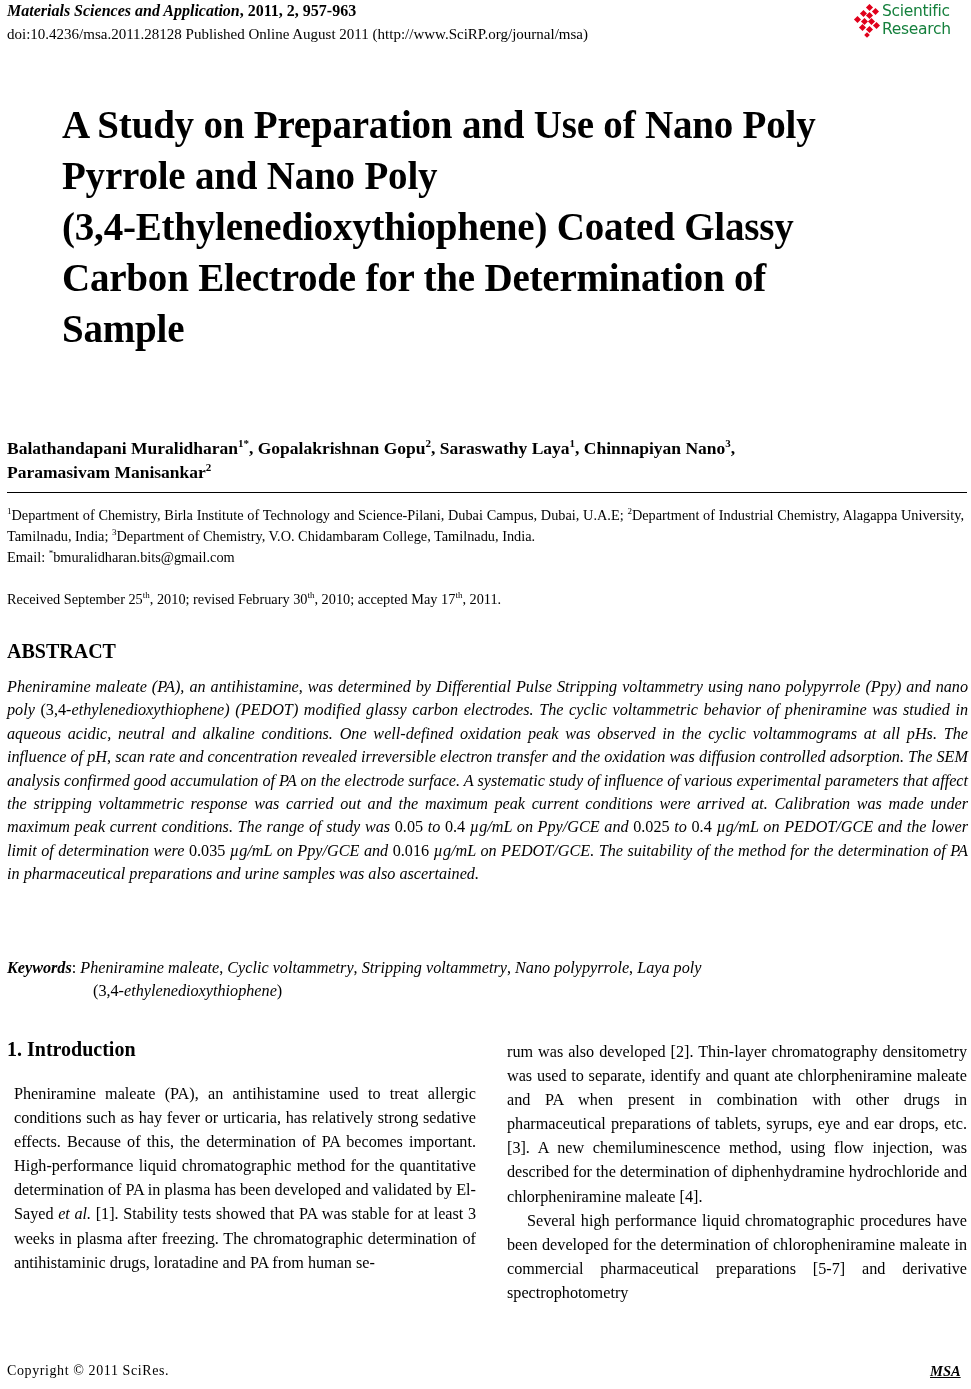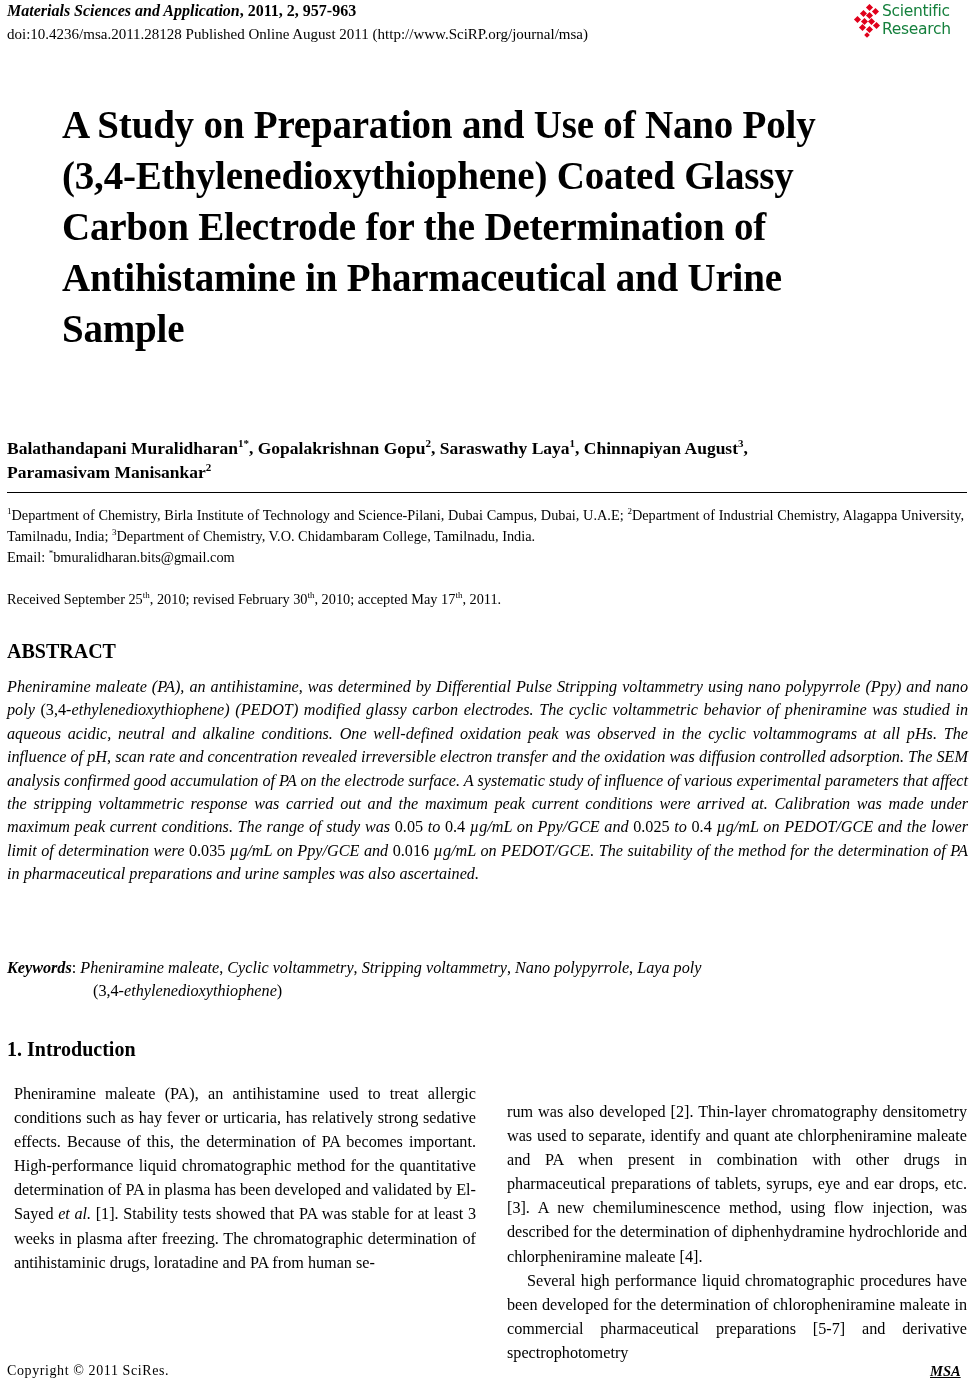--- a/index.html
+++ b/index.html
@@ -24,21 +24,21 @@
   .received { left: 7px; top: 589px; font-size: 14.3px; line-height: 21px; white-space: nowrap; }
   .received sup { font-size: 9px; vertical-align: super; line-height: 0; margin-top: 40px; }
   .abstract-head { left: 7px; top: 638px; font-size: 20px; font-weight: bold; line-height: 26px; }
   .abstract { left: 7px; top: 676px; width: 961px; font-size: 16.2px; line-height: 23.4px; text-align: justify; font-style: italic; }
   .abstract .up { font-style: normal; }
   .keywords { left: 7px; top: 957px; width: 960px; font-size: 16.2px; line-height: 23px; font-style: italic; }
   .keywords .kw-label { font-weight: bold; }
   .keywords .kw-cont { display: block; padding-left: 86px; }
   .intro-head { left: 7px; top: 1036px; font-size: 20px; font-weight: bold; line-height: 26px; }
   .col-left { left: 5px; top: 1082px; width: 462px; font-size: 16.2px; line-height: 24.1px; text-align: justify; margin-left: 9px; }
-  .col-right { left: 507px; top: 1100px; width: 460px; font-size: 16.2px; line-height: 24.1px; text-align: justify; font-family: Liberation Serif, serif; }
+  .col-right { left: 507px; top: 1040px; width: 460px; font-size: 16.2px; line-height: 24.1px; text-align: justify; font-family: Liberation Serif, serif; }
   .col-right .indent { text-indent: 20px; }
   p { margin: 0; }
   .footer-left { left: 7px; top: 1362px; font-size: 14px; line-height: 18px; letter-spacing: 0.6px; white-space: nowrap; }
   .footer-right { left: 930px; top: 1362px; font-size: 14.5px; line-height: 18px; font-style: italic; font-weight: bold; text-decoration: underline; }
 </style>
 </head>
 <body>
 
 <div class="abs journal-line">
   <i>Materials Sciences and Application</i><b>, 2011, 2, 957-963</b>
@@ -62,28 +62,28 @@
     </g>
   </svg>
   <div class="logo-text">
     <div>Scientific</div>
     <div>Research</div>
   </div>
 </div>
 
 <div class="abs title">
   <div>A Study on Preparation and Use of Nano Poly</div>
+  <div>Pyrrole and Nano Poly</div>
   <div>(3,4-Ethylenedioxythiophene) Coated Glassy</div>
   <div>Carbon Electrode for the Determination of</div>
-  <div>Antihistamine in Pharmaceutical and Urine</div>
   <div>Sample</div>
 </div>
 
 <div class="abs authors">
-  <span>Balathandapani Muralidharan</span><sup>1*</sup><span>, </span><span>Gopalakrishnan Gopu</span><sup>2</sup><span>, </span><span>Saraswathy Laya</span><sup>1</sup><span>, </span><span>Chinnapiyan August</span><sup>3</sup><span>,</span><br><span>Paramasivam Manisankar</span><sup>2</sup>
+  <span>Balathandapani Muralidharan</span><sup>1*</sup><span>, </span><span>Gopalakrishnan Gopu</span><sup>2</sup><span>, </span><span>Saraswathy Laya</span><sup>1</sup><span>, </span><span>Chinnapiyan Nano</span><sup>3</sup><span>,</span><br><span>Paramasivam Manisankar</span><sup>2</sup>
 </div>
 
 <div class="abs rule"></div>
 
 <div class="abs affil">
   <sup>1</sup><span>Department of Chemistry, Birla Institute of Technology and Science-Pilani, Dubai Campus, Dubai, U.A.E; </span><sup>2</sup><span>Department of Industrial Chemistry, Alagappa University, Tamilnadu, India; </span><sup>3</sup><span>Department of Chemistry, V.O. Chidambaram College, Tamilnadu, India.</span><br>
   <span>Email: </span><sup>*</sup><span>bmuralidharan.bits@gmail.com</span>
 </div>
 
 <div class="abs received">

